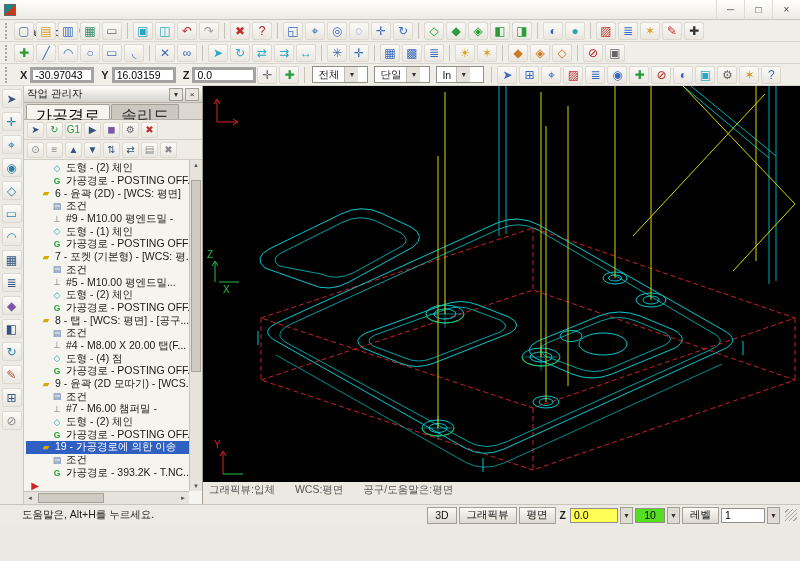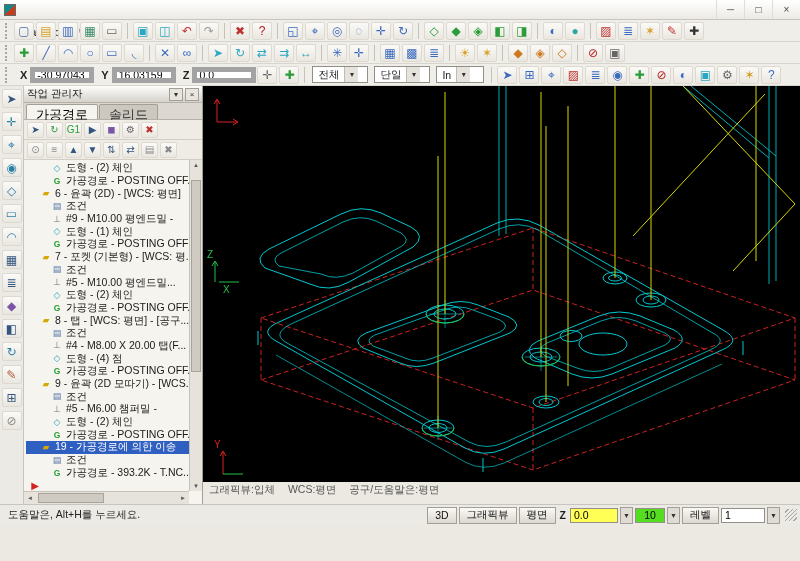--- a/index.html
+++ b/index.html
@@ -11,34 +11,34 @@
   .win-btns{margin-left:auto;display:flex;height:100%;}
   .win-btn{width:28px;height:100%;display:flex;align-items:center;justify-content:center;font-size:10px;color:#444;border-left:1px solid #e0ddd6;}
   .menubar{height:16px;background:#f4f2ee;border-bottom:1px solid #d8d5ce;display:flex;align-items:center;padding-left:4px;}
   .menu-item{padding:0 5px;font-size:11px;color:#111;white-space:nowrap;}
   .tb{height:22px;background:#f0eee8;border-bottom:1px solid #d8d5ce;display:flex;align-items:center;padding-left:2px;}
   .grip{width:3px;height:16px;border-left:2px dotted #aaa69e;margin:0 5px 0 3px;}
   .tbi{min-width:20px;height:18px;display:inline-flex;align-items:center;justify-content:center;font-size:12px;margin:0 1px;border:1px solid #ddd9d1;border-radius:2px;background:linear-gradient(#fbfaf7,#eae7e0);line-height:1;}
   .tsep{width:1px;height:16px;background:#c6c2ba;margin:0 4px;display:inline-block;}
   .coordbar{height:22px;background:#f0eee8;border-bottom:1px solid #d8d5ce;display:flex;align-items:center;padding-left:2px;}
   .axlabel{font-weight:bold;margin:0 3px 0 7px;font-size:11px;color:#222;}
-  .coordinput{width:64px;height:16px;border:5px solid #a3a3a3;background:#fff;font-size:10.5px;padding:0 2px;font-family:inherit;}
+  .coordinput{width:64px;height:16px;border:3px solid #a3a3a3;background:#fff;font-size:10.5px;padding:0 2px;font-family:inherit;}
   .combo{height:17px;border:1px solid #938f87;background:#fff;display:inline-flex;align-items:center;font-size:10.5px;padding-left:5px;margin:0 3px;}
   .combo .dd{width:14px;height:100%;background:#e6e3dc;border-left:1px solid #c0bcb4;display:flex;align-items:center;justify-content:center;font-size:8px;margin-left:5px;color:#333;}
   .ribbonrow{height:20px;background:#f0eee8;border-bottom:1px solid #b9b5ae;display:flex;align-items:center;}
   .ribbon-label{margin-left:296px;color:#333;font-size:11px;}
   .main{height:418px;display:flex;background:#ece9e2;}
   .leftstrip{width:24px;background:#eceae4;border-right:1px solid #c8c5be;display:flex;flex-direction:column;align-items:center;padding-top:3px;gap:4px;flex:0 0 24px;}
   .leftstrip .tbi{width:19px;height:19px;font-size:12px;margin:0;}
   .panel{width:179px;flex:0 0 179px;background:#f0eee8;border-right:1px solid #a39f97;display:flex;flex-direction:column;position:relative;}
   .panel-header{height:17px;background:linear-gradient(#fdfdfb,#d6d3cc);border-bottom:1px solid #b5b1a9;display:flex;align-items:center;padding:0 3px;font-size:10.5px;}
   .panel-header .sp{flex:1;}
   .ph-btn{width:14px;height:13px;border:1px solid #a39f97;background:#e8e5de;font-size:8px;display:flex;align-items:center;justify-content:center;margin-left:2px;color:#333;}
   .panel-tabs{height:17px;display:flex;background:#dcd8d1;border-bottom:1px solid #b5b1a9;padding:1px 2px 0;}
-  .ptab{padding:1px 9px 0;font-size:13px;border:1px solid #a39f97;border-bottom:none;background:#ccc8c0;margin-right:1px;border-radius:2px 2px 0 0;color:#333;}
+  .ptab{padding:1px 9px 0;font-size:16px;border:1px solid #a39f97;border-bottom:none;background:#ccc8c0;margin-right:1px;border-radius:2px 2px 0 0;color:#333;}
   .ptab.active{background:#f6f4ee;color:#000;}
   .ptb{height:20px;display:flex;align-items:center;padding-left:2px;border-bottom:1px solid #d2cec6;background:#efece6;}
   .ptb .tbi{min-width:17px;height:16px;font-size:10px;margin:0 1px;}
   .tree{flex:1;overflow:hidden;background:#f6f4ee;padding:2px 13px 0 2px;position:relative;}
   .trow{height:12.7px;display:flex;align-items:center;white-space:nowrap;overflow:hidden;font-size:10.5px;}
   .trow.sel{background:#2f5fc0;color:#fff;}
   .ticon{width:12px;flex:0 0 12px;font-size:9px;margin-right:3px;text-align:center;line-height:1;}
   .ticon.op{color:#d7a800;}
   .ticon.cond{color:#5577aa;}
   .ticon.tool{color:#777;}
@@ -48,23 +48,23 @@
   .tlabel{overflow:hidden;text-overflow:clip;}
   .vscroll{position:absolute;right:0;top:74px;bottom:13px;width:13px;background:#e6e3dc;border-left:1px solid #c6c2ba;}
   .vthumb{position:absolute;left:1px;right:1px;top:20px;height:58%;background:#cfcbc3;border:1px solid #a8a49c;}
   .sarrow{position:absolute;left:0;right:0;text-align:center;font-size:6px;color:#555;}
   .hscroll{position:absolute;left:0;right:13px;bottom:0;height:13px;background:#e6e3dc;border-top:1px solid #c6c2ba;}
   .hthumb{position:absolute;top:1px;bottom:1px;left:14px;width:40%;background:#cfcbc3;border:1px solid #a8a49c;}
   .harrow{position:absolute;top:0;bottom:0;display:flex;align-items:center;font-size:6px;color:#555;width:12px;justify-content:center;}
   .viewcol{flex:1;display:flex;flex-direction:column;background:#ece9e2;min-width:0;}
   .viewport{height:396px;background:#000;position:relative;}
   .viewport svg{position:absolute;left:0;top:0;width:100%;height:100%;}
-  .vstatus{height:16px;display:flex;align-items:center;gap:13px;padding-left:6px;color:#555;font-size:10.5px;}
+  .vstatus{height:16px;display:flex;align-items:center;gap:20px;padding-left:6px;color:#555;font-size:10.5px;}
   .statusbar{height:21px;background:#eceae4;border-top:1px solid #c8c5be;display:flex;align-items:center;position:relative;font-size:10.5px;}
-  .help{margin-left:8px;color:#222;}
+  .help{margin-left:22px;color:#222;}
   .sb-right{position:absolute;right:3px;top:1px;bottom:1px;display:flex;align-items:center;gap:2px;}
   .sb-btn{height:17px;border:1px solid #a39f97;background:linear-gradient(#fbf9f5,#dcd8d0);padding:0 7px;display:flex;align-items:center;font-size:10.5px;color:#111;}
   .sb-label{font-weight:bold;margin:0 2px;}
   .sb-field{height:15px;border:1px solid #938f87;font-size:10.5px;padding:0 3px;font-family:inherit;}
   .f-z{width:48px;background:#ffff55;}
   .f-lvlcolor{width:30px;background:#55dd22;text-align:center;}
   .f-level{width:44px;background:#fff;}
   .dd-btn{width:13px;height:17px;border:1px solid #a39f97;background:#e0dcd4;font-size:7px;display:flex;align-items:center;justify-content:center;color:#333;}
   .resize-grip{width:12px;height:12px;margin-left:3px;background:repeating-linear-gradient(135deg,transparent 0 2px,#aaa69e 2px 3px);}
 </style>
@@ -329,21 +329,21 @@
           <div class="trow" style="padding-left: 14px;">
             <span class="ticon op">▰</span>
             <span class="tlabel">9 - 윤곽 (2D 모따기) - [WCS...</span>
           </div>
           <div class="trow" style="padding-left: 25px;">
             <span class="ticon cond">▤</span>
             <span class="tlabel">조건</span>
           </div>
           <div class="trow" style="padding-left: 25px;">
             <span class="ticon tool">⊥</span>
-            <span class="tlabel">#5 - M6.00 챔퍼밀 -</span>
+            <span class="tlabel">#7 - M6.00 챔퍼밀 -</span>
           </div>
           <div class="trow" style="padding-left: 25px;">
             <span class="ticon geom">◇</span>
             <span class="tlabel">도형 - (2) 체인</span>
           </div>
           <div class="trow" style="padding-left: 25px;">
             <span class="ticon tp">G</span>
             <span class="tlabel">가공경로 - POSTING OFF...</span>
           </div>
           <div class="trow sel" style="padding-left: 14px;">

